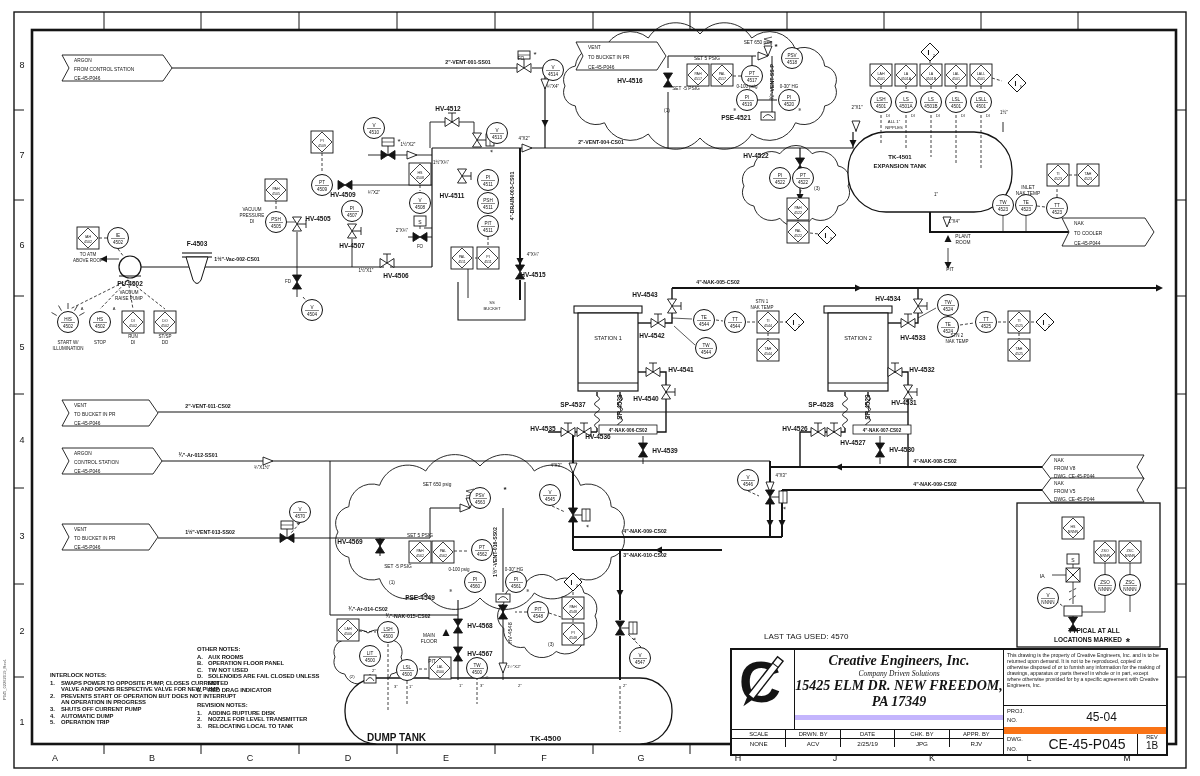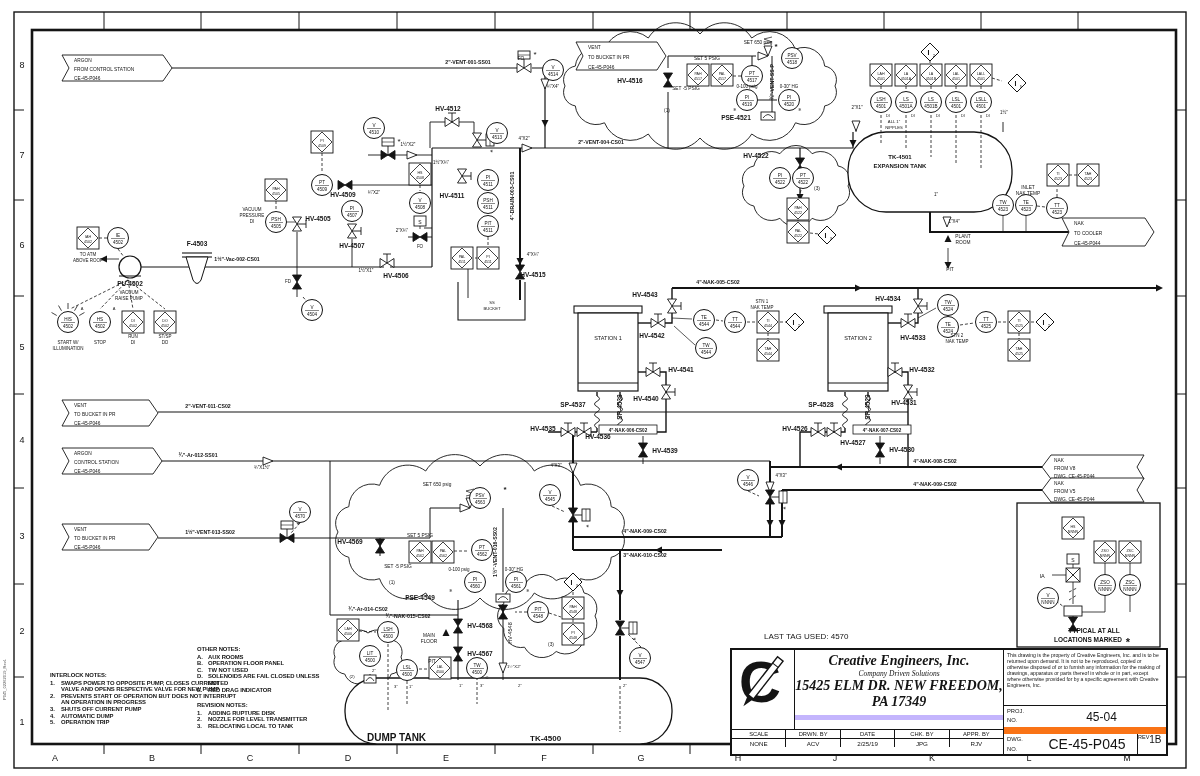--- a/index.html
+++ b/index.html
@@ -23,21 +23,21 @@
   .tb-scale .col{flex:1;border-right:1px solid #141414;display:flex;flex-direction:column;}
   .tb-scale .col:last-child{border-right:none;}
   .tb-scale .h{font-size:5.8px;text-align:center;border-bottom:1px solid #141414;line-height:8px;height:8px;}
   .tb-scale .v{font-size:6.2px;text-align:center;line-height:9px;}
   .tb-right{flex:1;display:flex;flex-direction:column;}
   .tb-disc{height:52px;font-size:5.1px;line-height:1.18;padding:2px 3px;border-bottom:1px solid #141414;}
   .tb-proj{height:22px;display:flex;border-bottom:7px solid #f97316;}
   .tb-dwg{height:20px;display:flex;}
   .tb-lbl{width:30px;font-size:5.8px;line-height:1.6;padding:1px 0 0 3px;}
   .tb-val{flex:1;text-align:center;font-size:12px;align-self:center;}
-  .tb-rev{width:28px;border-left:1px solid #141414;display:flex;}
+  .tb-rev{width:28px;border-left:1px solid #141414;display:flex;flex-direction:column;}
   .tb-rev .h{font-size:5.5px;text-align:center;}
   .tb-rev .v{font-size:10px;text-align:center;font-weight:400;}
   .lasttag{left:764px;top:632px;font-size:8px;}
   
   .notes{font-size:5.9px;font-weight:700;line-height:1.12;letter-spacing:-0.1px;}
   .ntitle{margin-bottom:1px;}
   .nrow{display:flex;}
   .nm{width:11px;flex:none;}
   .nt{flex:1;}
   .n-interlock{left:50px;top:672px;width:188px;}

